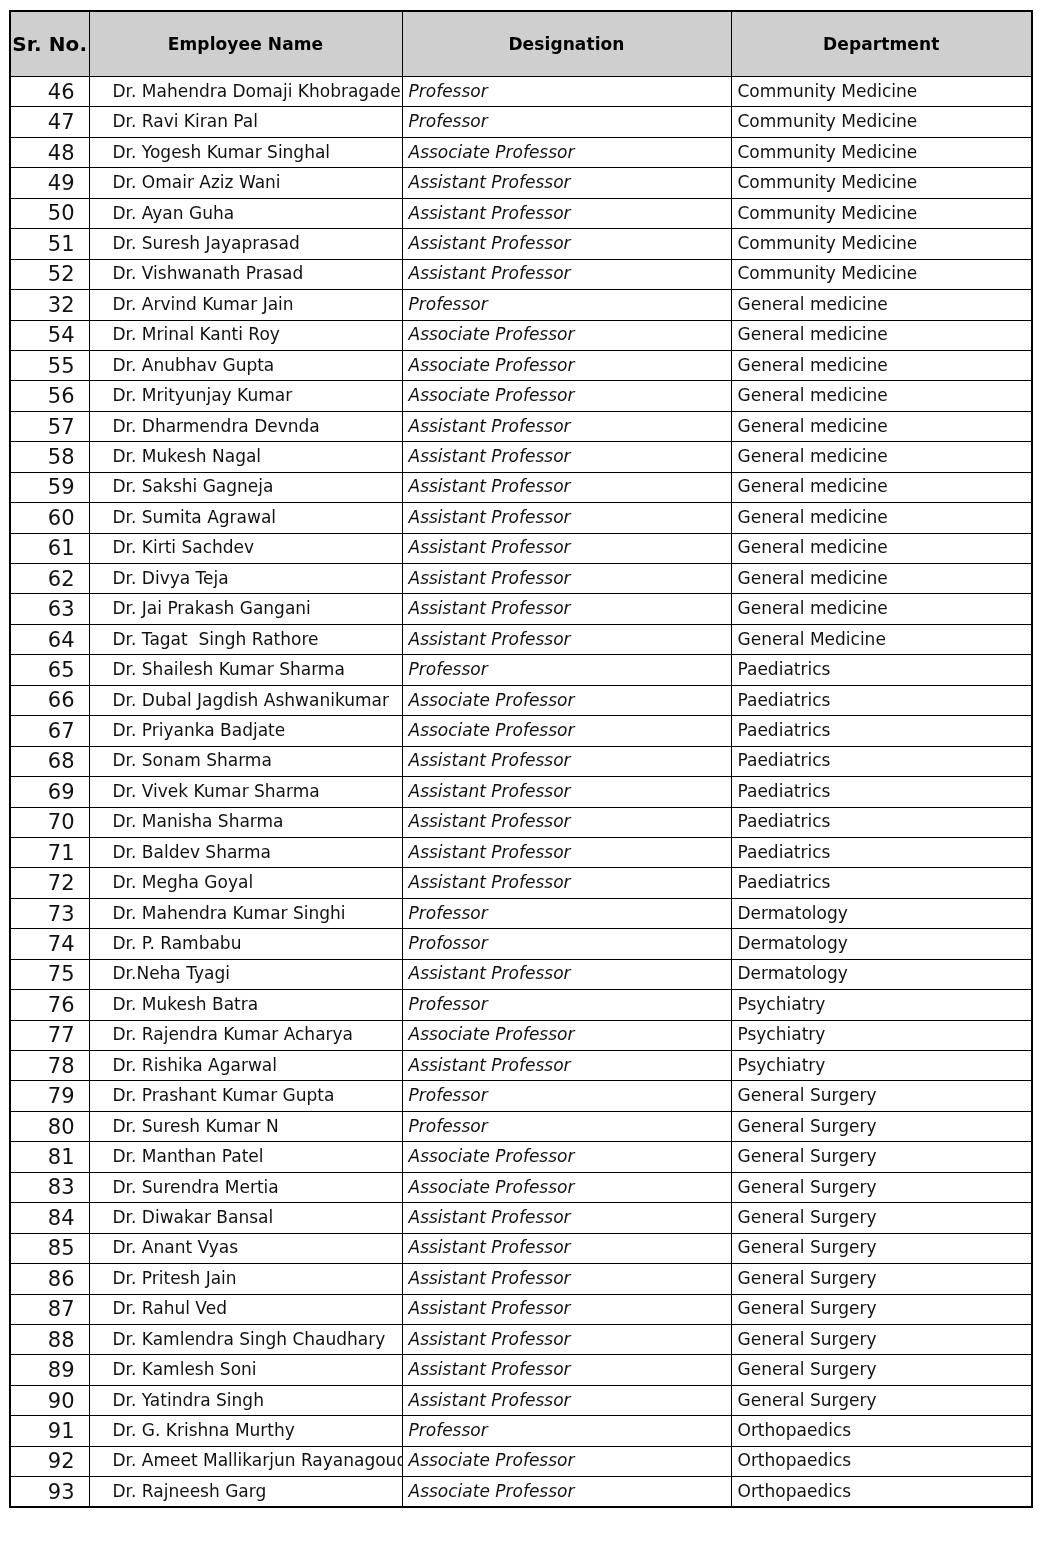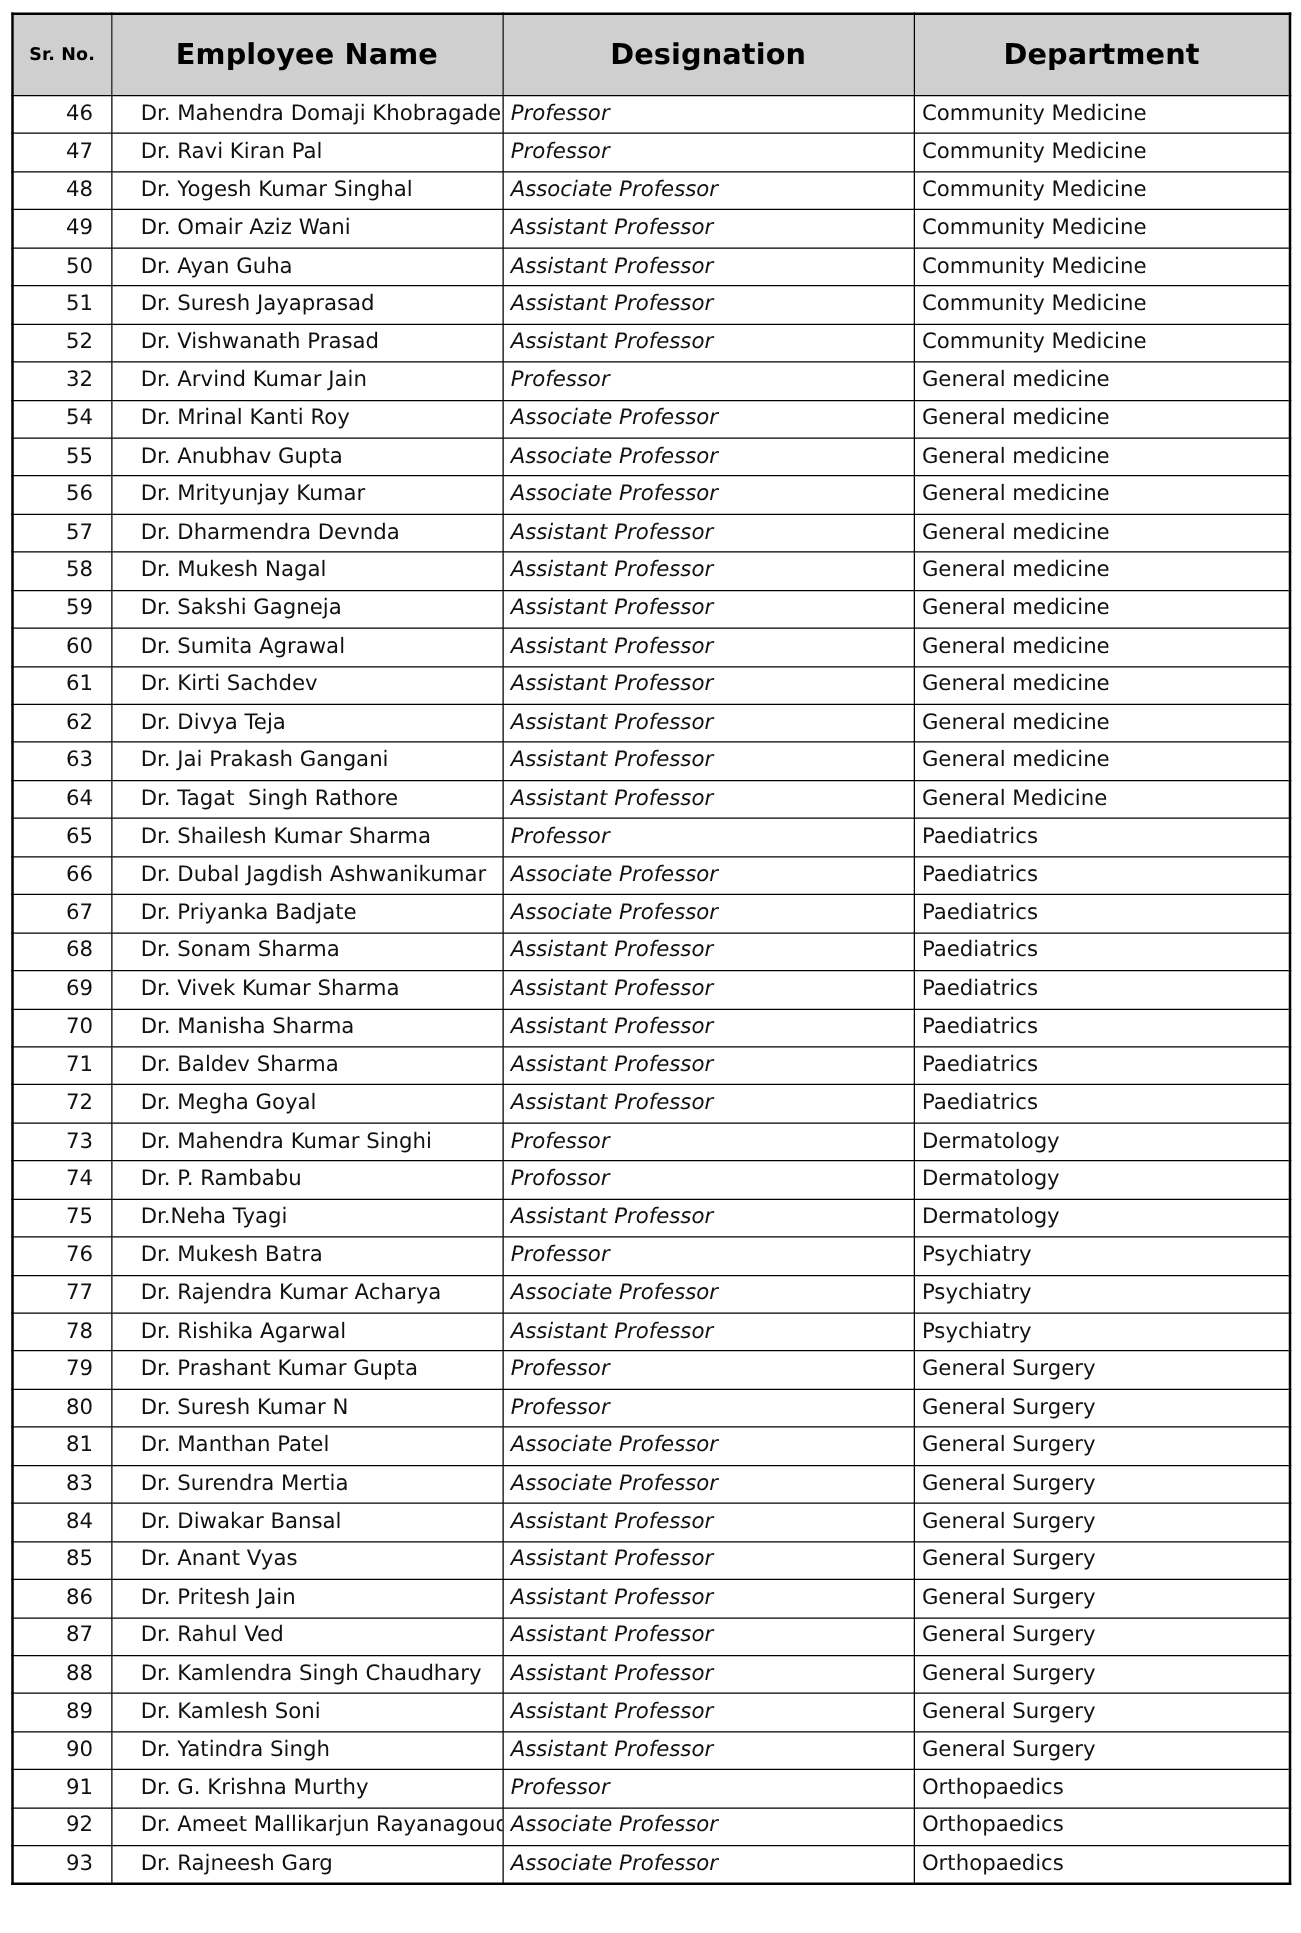--- a/index.html
+++ b/index.html
@@ -40,39 +40,39 @@
     overflow: hidden;
     white-space: pre;
   }
 
   
   thead th {
     background: #cfcfcf;
     height: 64px;
     text-align: center;
     font-weight: bold;
-    font-size: 23px;
+    font-size: 17px;
     color: #000000;
     letter-spacing: 0.1px;
   }
-  thead th.h-sr { font-size: 14px; }
+  thead th.h-sr { font-size: 20px; }
 
   
   tbody tr { height: 30.45px; }
   tbody td {
     font-size: 17px;
     color: #111111;
     line-height: 1.05;
     font-weight: normal;
   }
   tbody td.sr {
     text-align: center;
     padding-right: 14px;
     text-align: right;
-    font-size: 17px;
+    font-size: 21px;
   }
   tbody td.name   { padding-left: 23px; }
   tbody td.desig  { padding-left: 6px; font-style: italic; }
   tbody td.dept   { padding-left: 6px; }
 </style>
 </head>
 <body>
 
 <div class="page">
   <table class="roster">

